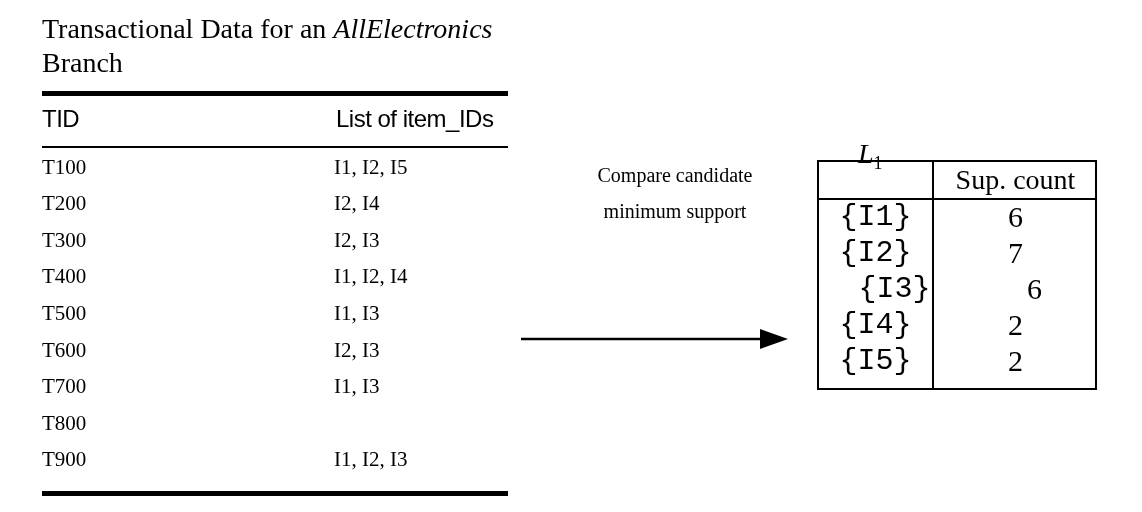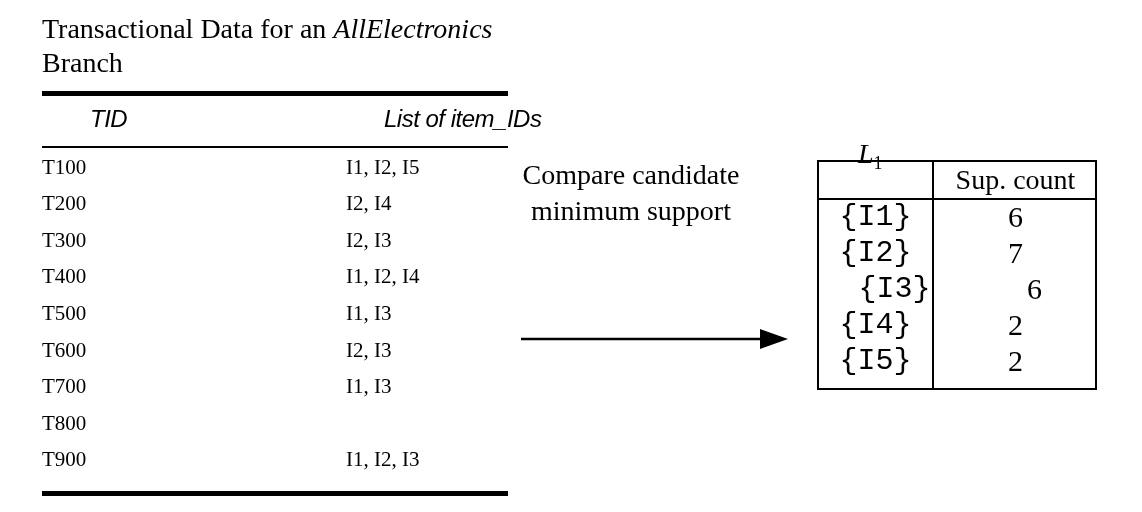--- a/index.html
+++ b/index.html
@@ -1,27 +1,27 @@
 <!DOCTYPE html>
 <html><head>
   <meta charset="utf-8">
   <style>
     html, body { margin:0; padding:0; background:#ffffff; }
     body { width:1142px; height:512px; position:relative; overflow:hidden; color:#000; font-family:"Liberation Serif","DejaVu Serif",serif; }
     .caption { position:absolute; left:42px; top:12px; width:480px; font-size:28px; line-height:34px; }
     .caption i { font-style:italic; }
     .rule-thick { position:absolute; left:42px; width:466px; height:5px; background:#000; }
     .rule-thin { position:absolute; left:42px; width:466px; height:2px; background:#000; }
-    .hdr { position:absolute; top:105px; font-family:"Liberation Sans","DejaVu Sans",sans-serif; font-style:italic; font-size:24px; letter-spacing:-0.5px;margin-left:48px; }
+    .hdr { position:absolute; top:105px; font-family:"Liberation Sans","DejaVu Sans",sans-serif; font-size:24px; letter-spacing:-0.5px; }
     .hdr-tid { left:42px; }
     .hdr-list { left:336px; }
     .trow { position:absolute; left:42px; width:466px; height:36px; font-size:21px; }
     .trow .tid { position:absolute; left:0; top:0; }
-    .trow .items { position:absolute; left:292px; top:0;margin-left:12px; }
-    .arrow-text { position:absolute; left:492px; top:157px; width:278px; text-align:center; font-size:28px; line-height:36px; }
+    .trow .items { position:absolute; left:292px; top:0; }
+    .arrow-text { position:absolute; left:536px; top:157px; width:278px; text-align:center; font-size:20px; line-height:36px; }
     .arrow { position:absolute; left:520px; top:328px; }
     .l1-label { position:absolute; left:858px; top:138px; font-size:28px; font-style:italic; }
     .l1-label sub { font-style:normal; font-size:18px; vertical-align:-6px; }
     .l1-table { position:absolute; left:817px; top:160px; width:280px; height:230px; border:2px solid #000; box-sizing:border-box; }
     .l1-table .vline { position:absolute; left:113px; top:0; bottom:0; width:2px; background:#000; }
     .l1-table .hline { position:absolute; left:0; right:0; top:36px; height:2px; background:#000; }
     .l1-head { position:absolute; top:2px; font-size:28px; }
     .l1-head.c1 { left:0; width:113px; text-align:center; }
     .l1-head.c2 { left:115px; width:163px; text-align:center; }
     .l1-row { position:absolute; left:0; width:276px; height:36px; font-size:30px; }

